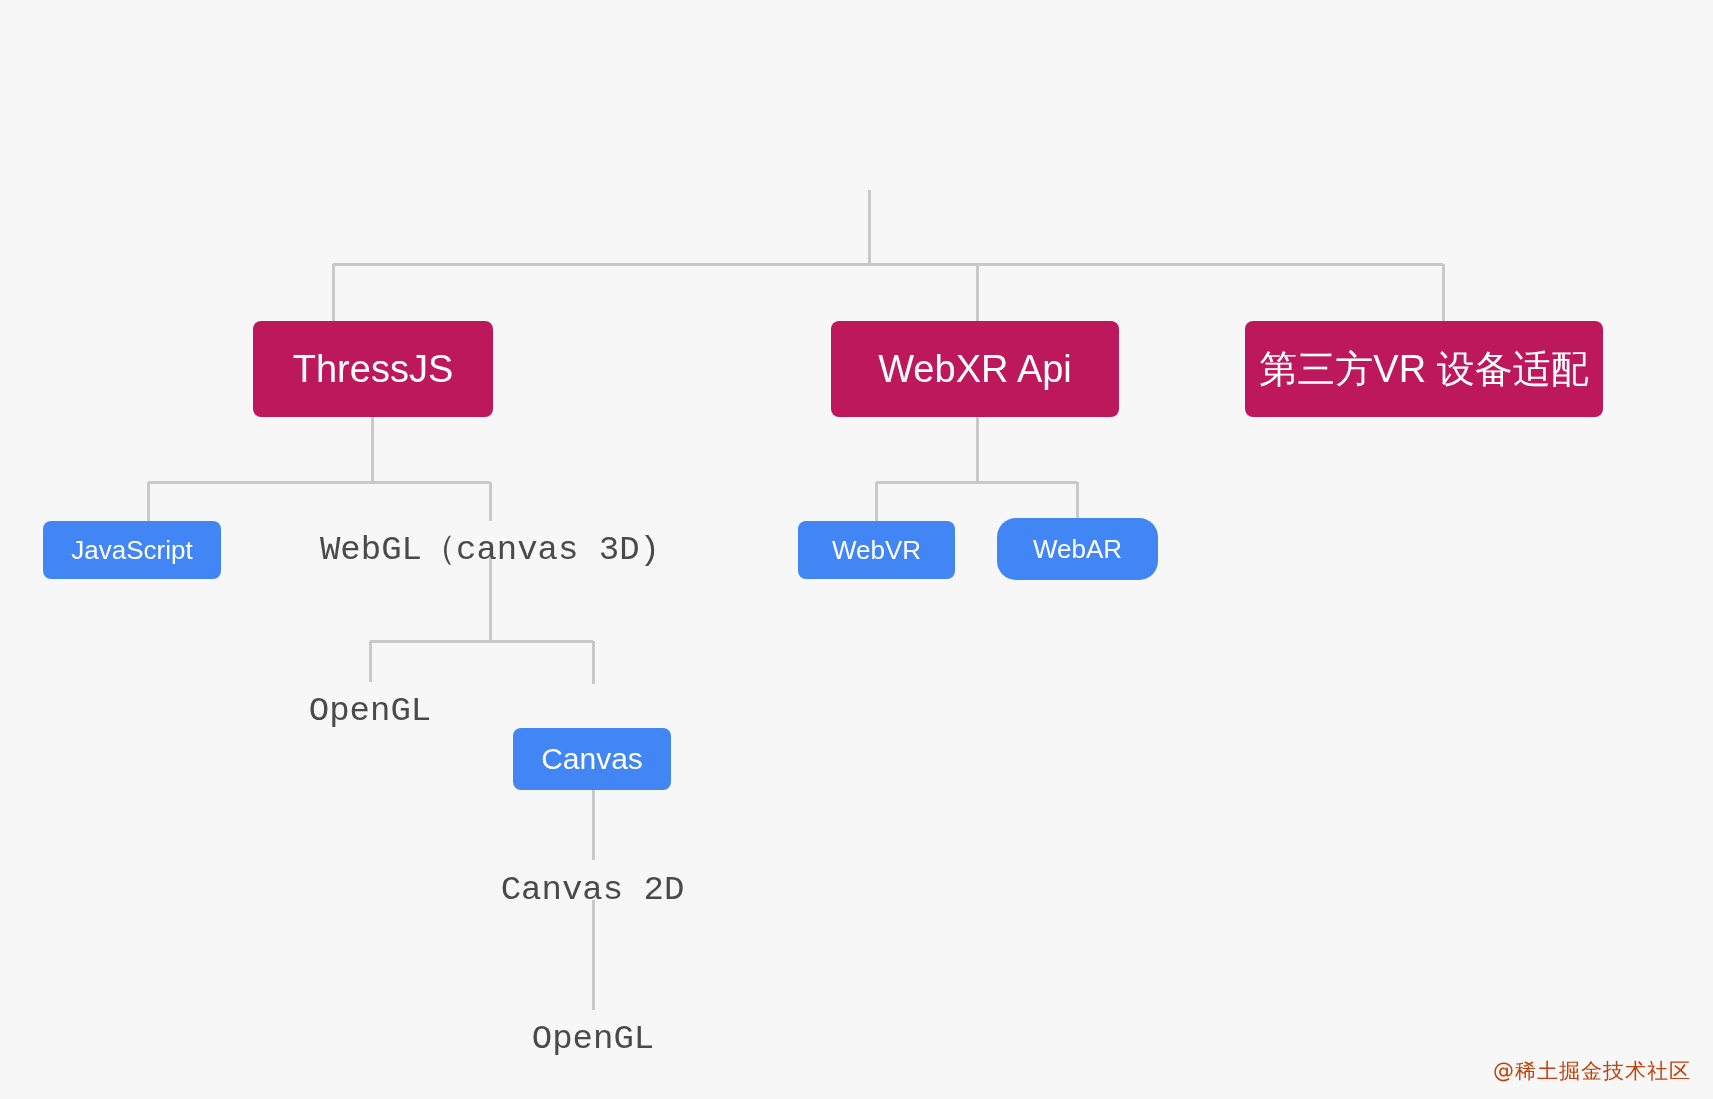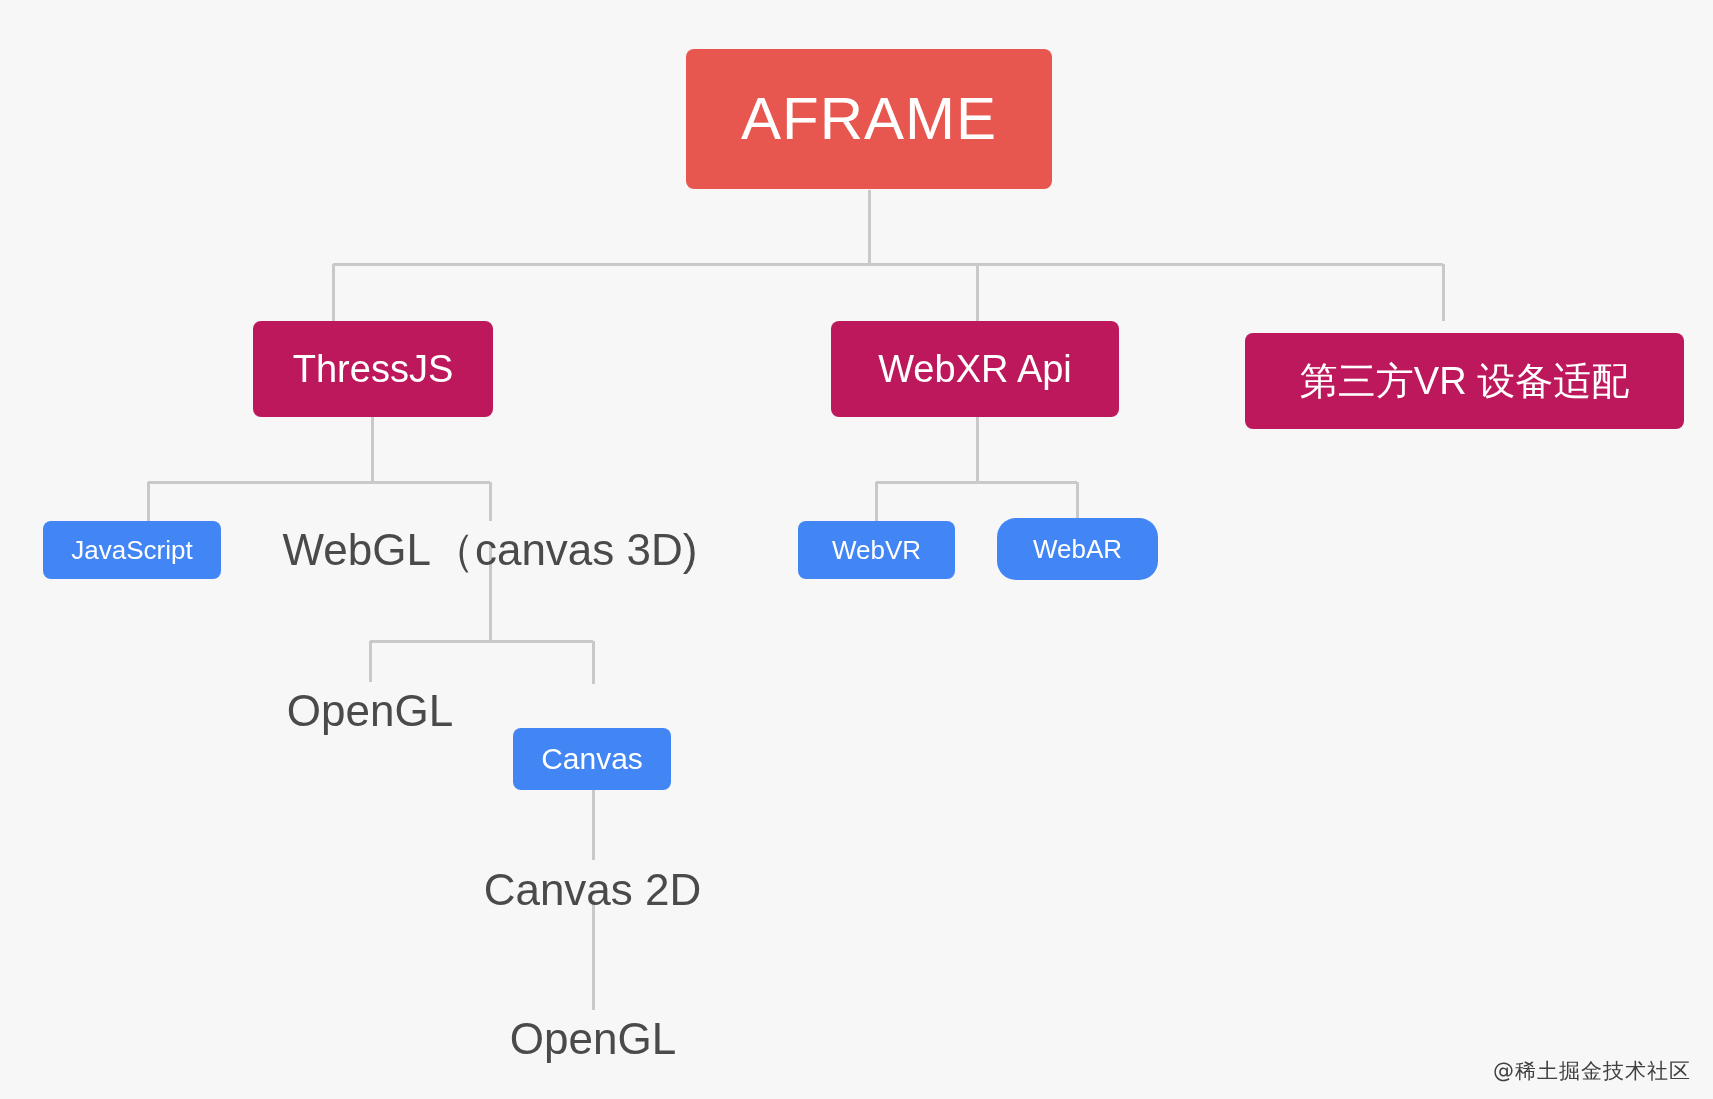--- a/index.html
+++ b/index.html
@@ -47,28 +47,29 @@
   }
   .node-blue {
     background: #4285f4;
     font-size: 26px;
   }
   .node-blue.small {
     font-size: 30px;
   }
   .node-text {
     color: #4a4a4a;
-    font-size: 44px;
+    font-size: 34px;
     background: transparent;
+    font-family: Liberation Mono, monospace;
   }
   .watermark {
     position: absolute;
     right: 22px;
     bottom: 14px;
-    color: #404040;
+    color: #c2410c;
     font-size: 21px;
     letter-spacing: 1px;
     font-family: "DejaVu Sans", sans-serif;
   }
 </style>
 </head>
 <body>
 
 <div id="canvas">
 
@@ -97,27 +98,26 @@
       <path d="M 370 641 L 593 641"></path>
       <path d="M 370 641 L 370 682"></path>
       <path d="M 593 641 L 593 684"></path>
 
       <path d="M 593 746 L 593 860"></path>
 
       <path d="M 593 900 L 593 1010"></path>
     </g>
   </svg>
 
-  <div class="node node-box node-root" style="left:686px; top:49px; width:366px; height:140px;">AFRAME</div>
 
   <div class="node node-box node-green" style="left:253px; top:321px; width:240px; height:96px;">ThressJS</div>
 
   <div class="node node-box node-green" style="left:831px; top:321px; width:288px; height:96px;">WebXR Api</div>
 
-  <div class="node node-box node-green" style="left:1245px; top:333px; width:439px; height:96px;">第三方VR 设备适配</div>
+  <div class="node node-box node-green" style="left:1245px; top:321px; width:358px; height:96px;">第三方VR 设备适配</div>
 
   <div class="node node-box node-blue" style="left:43px; top:521px; width:178px; height:58px;">JavaScript</div>
 
   <div class="node node-text" style="left:300px; top:521px; width:380px; height:58px;">WebGL（canvas 3D)</div>
 
   <div class="node node-box node-blue" style="left:798px; top:521px; width:157px; height:58px;">WebVR</div>
 
   <div class="node node-box node-blue" style="left:997px; top:518px; width:161px; height:62px;border-radius:19px;">WebAR</div>
 
   <div class="node node-text" style="left:265px; top:682px; width:210px; height:58px;">OpenGL</div>

